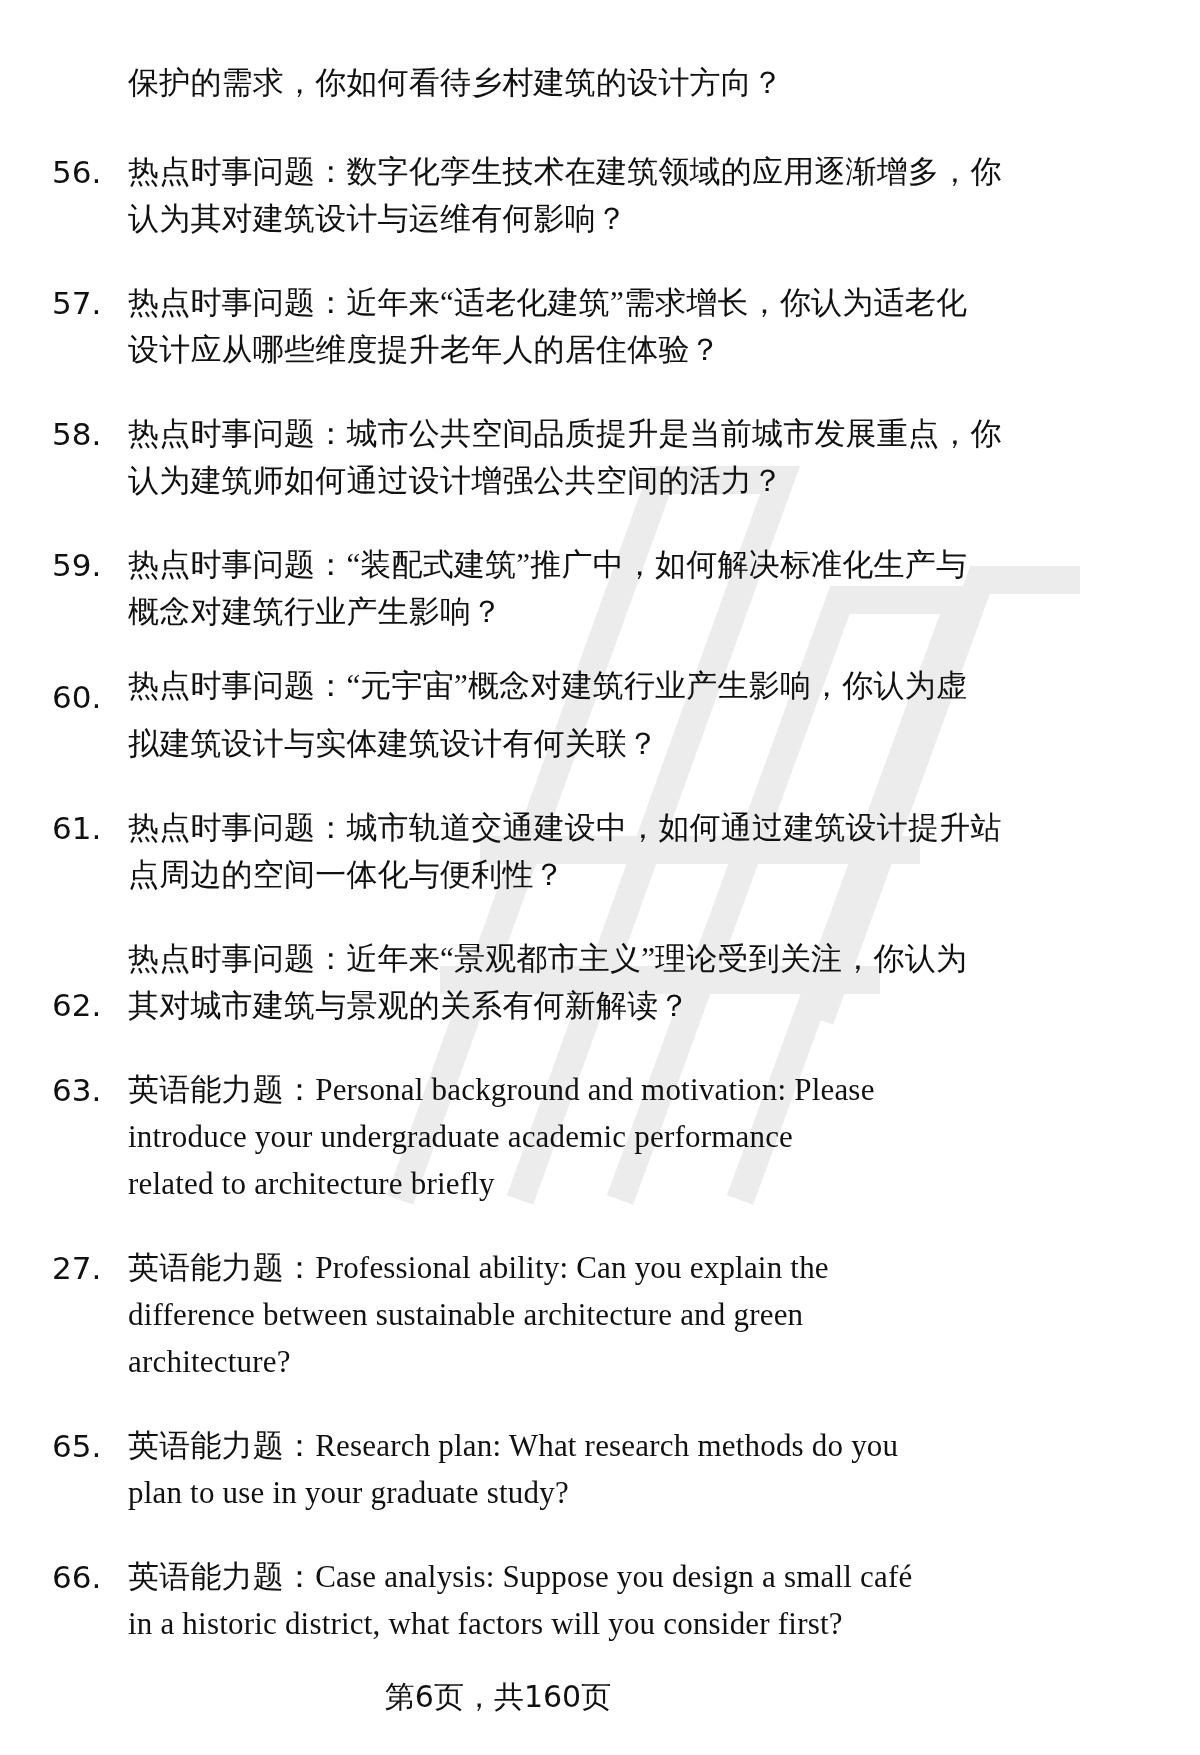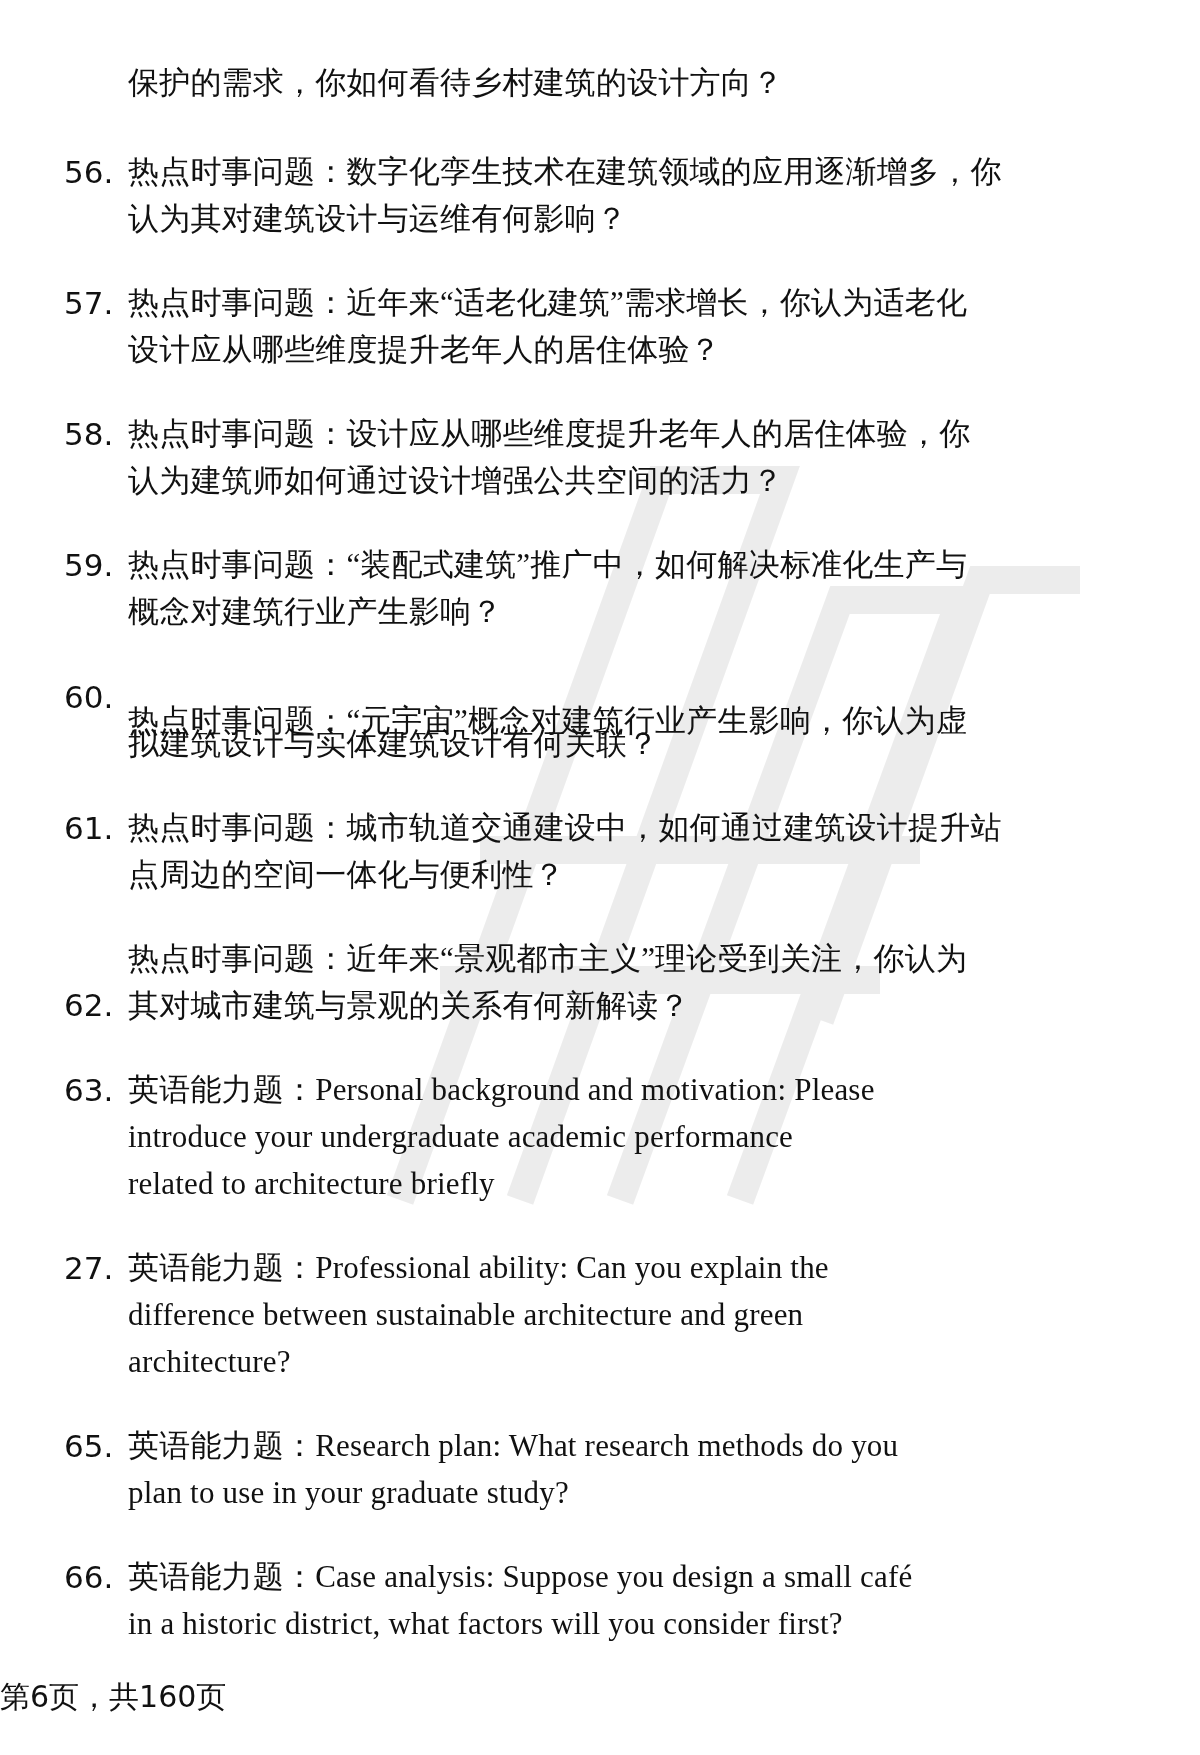--- a/index.html
+++ b/index.html
@@ -10,24 +10,24 @@
   }
   .watermark {
     position: absolute; left: 360px; top: 420px; width: 760px; height: 800px;
     pointer-events: none; opacity: 0.07;
   }
   .line {
     position: absolute; left: 128px; font-size: 31px; line-height: 40px;
     white-space: nowrap; letter-spacing: 0.2px; font-family: Liberation Serif, serif;
   }
   .num {
-    position: absolute; left: 52px; font-size: 31px; line-height: 40px; margin-left: 12px;
+    position: absolute; left: 52px; font-size: 31px; line-height: 40px;
   }
   .footer {
-    position: absolute; left: 0; width: 996px; top: 1677px; text-align: left;
+    position: absolute; left: 0; width: 996px; top: 1677px; text-align: center;
     font-size: 30px; line-height: 40px;
   }
 </style>
 </head>
 <body>
 
 <svg class="watermark" viewBox="0 0 760 800">
   <g fill="none" stroke="#000" stroke-width="28">
     <polyline points="40,780 300,60 420,60 160,780"></polyline>
     <polyline points="260,780 480,180 600,180 380,780"></polyline>
@@ -42,29 +42,29 @@
 
   <div class="num" style="top:152px">56.</div>
   <div class="line" style="top:152px">热点时事问题：数字化孪生技术在建筑领域的应用逐渐增多，你</div>
   <div class="line" style="top:199px">认为其对建筑设计与运维有何影响？</div>
 
   <div class="num" style="top:283px">57.</div>
   <div class="line" style="top:283px">热点时事问题：近年来“适老化建筑”需求增长，你认为适老化</div>
   <div class="line" style="top:330px">设计应从哪些维度提升老年人的居住体验？</div>
 
   <div class="num" style="top:414px">58.</div>
-  <div class="line" style="top:414px">热点时事问题：设计应从哪些维度提升老年人的居住体验，你</div>
+  <div class="line" style="top:414px">热点时事问题：城市公共空间品质提升是当前城市发展重点，你</div>
   <div class="line" style="top:461px">认为建筑师如何通过设计增强公共空间的活力？</div>
 
   <div class="num" style="top:545px">59.</div>
   <div class="line" style="top:545px">热点时事问题：“装配式建筑”推广中，如何解决标准化生产与</div>
   <div class="line" style="top:592px">概念对建筑行业产生影响？</div>
 
   <div class="num" style="top:677px">60.</div>
-  <div class="line" style="top:701px">热点时事问题：“元宇宙”概念对建筑行业产生影响，你认为虚</div>
+  <div class="line" style="top:666px">热点时事问题：“元宇宙”概念对建筑行业产生影响，你认为虚</div>
   <div class="line" style="top:724px">拟建筑设计与实体建筑设计有何关联？</div>
 
   <div class="num" style="top:808px">61.</div>
   <div class="line" style="top:808px">热点时事问题：城市轨道交通建设中，如何通过建筑设计提升站</div>
   <div class="line" style="top:855px">点周边的空间一体化与便利性？</div>
 
   <div class="num" style="top:985px">62.</div>
   <div class="line" style="top:939px">热点时事问题：近年来“景观都市主义”理论受到关注，你认为</div>
   <div class="line" style="top:986px">其对城市建筑与景观的关系有何新解读？</div>
 

